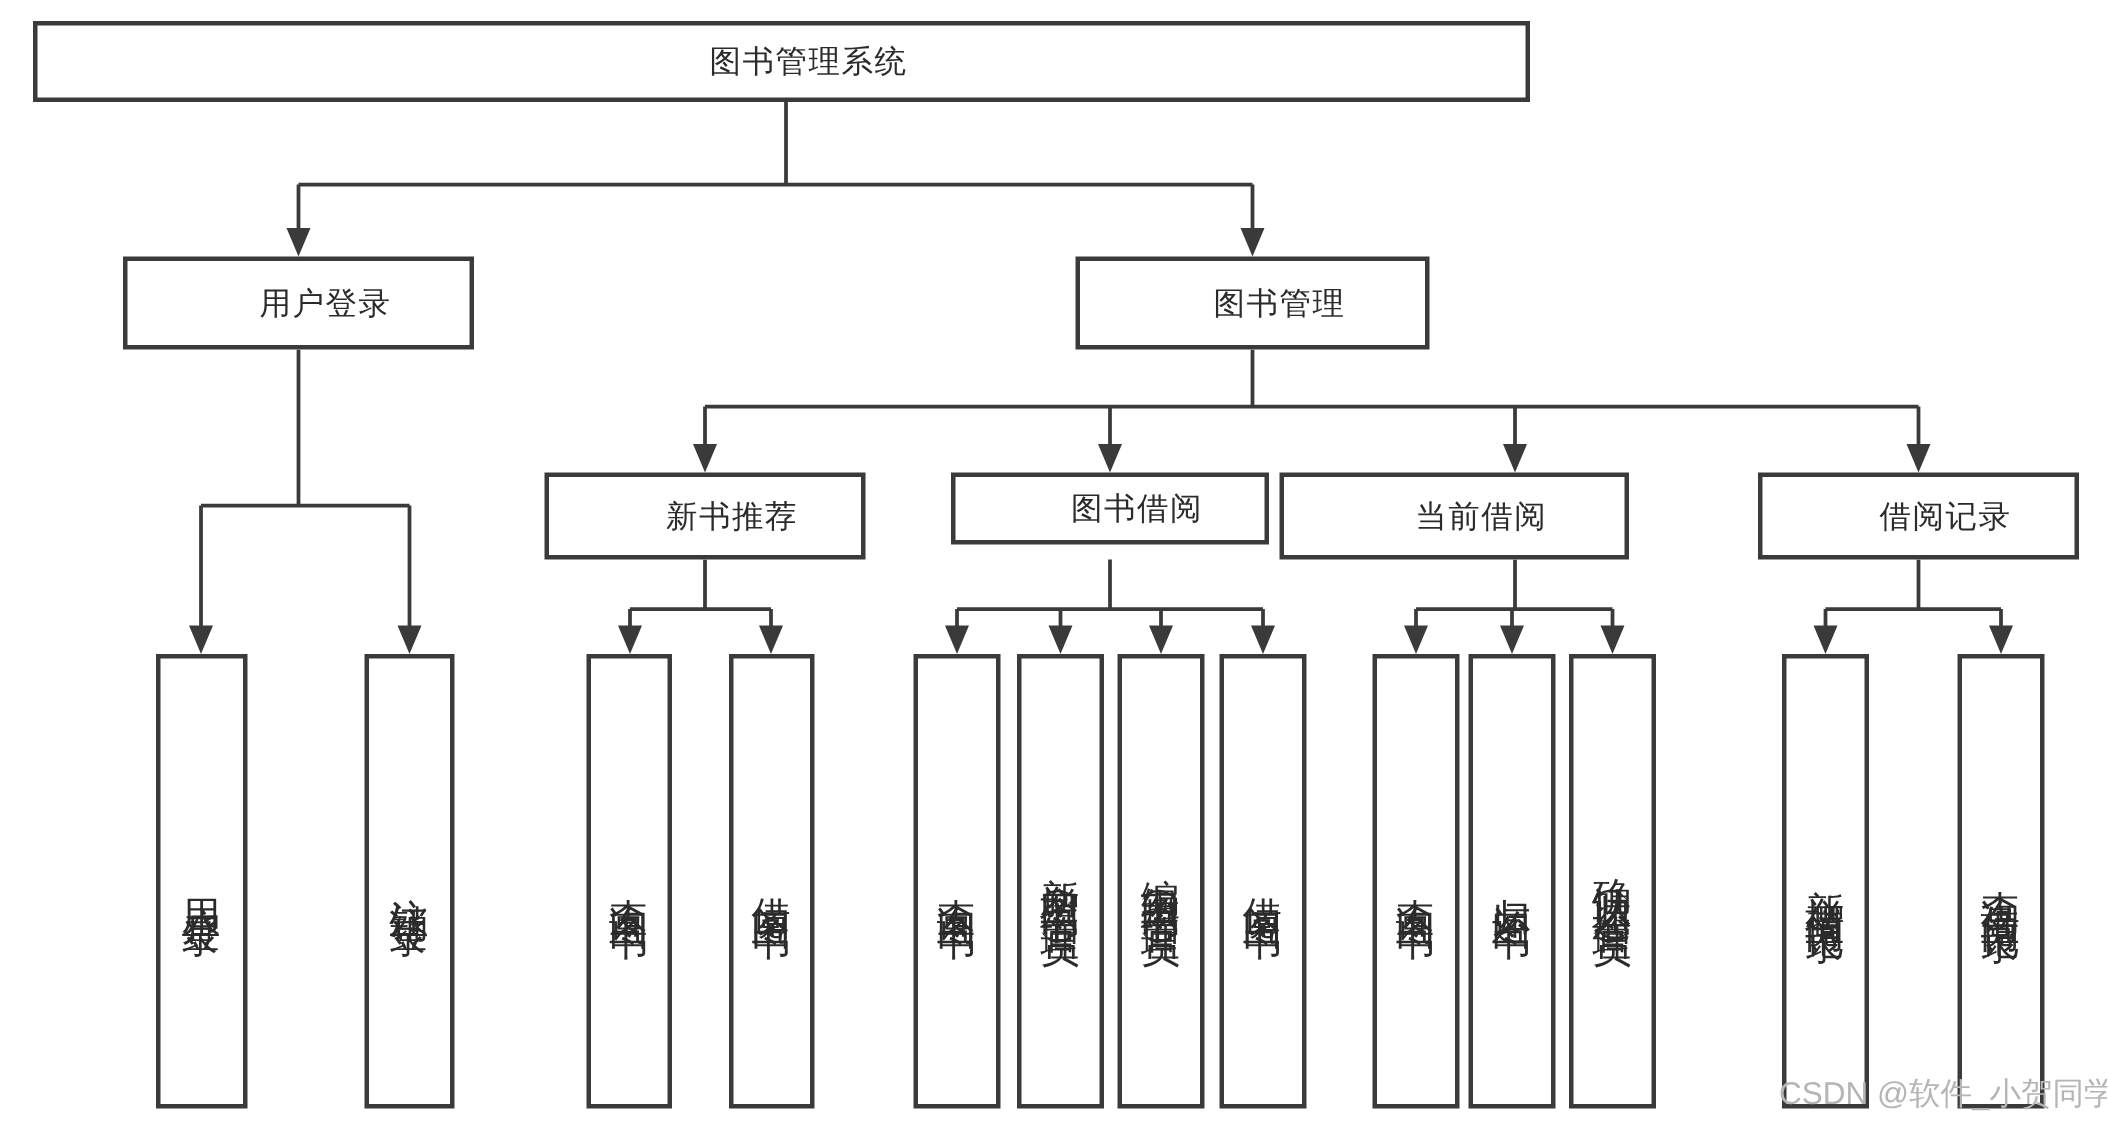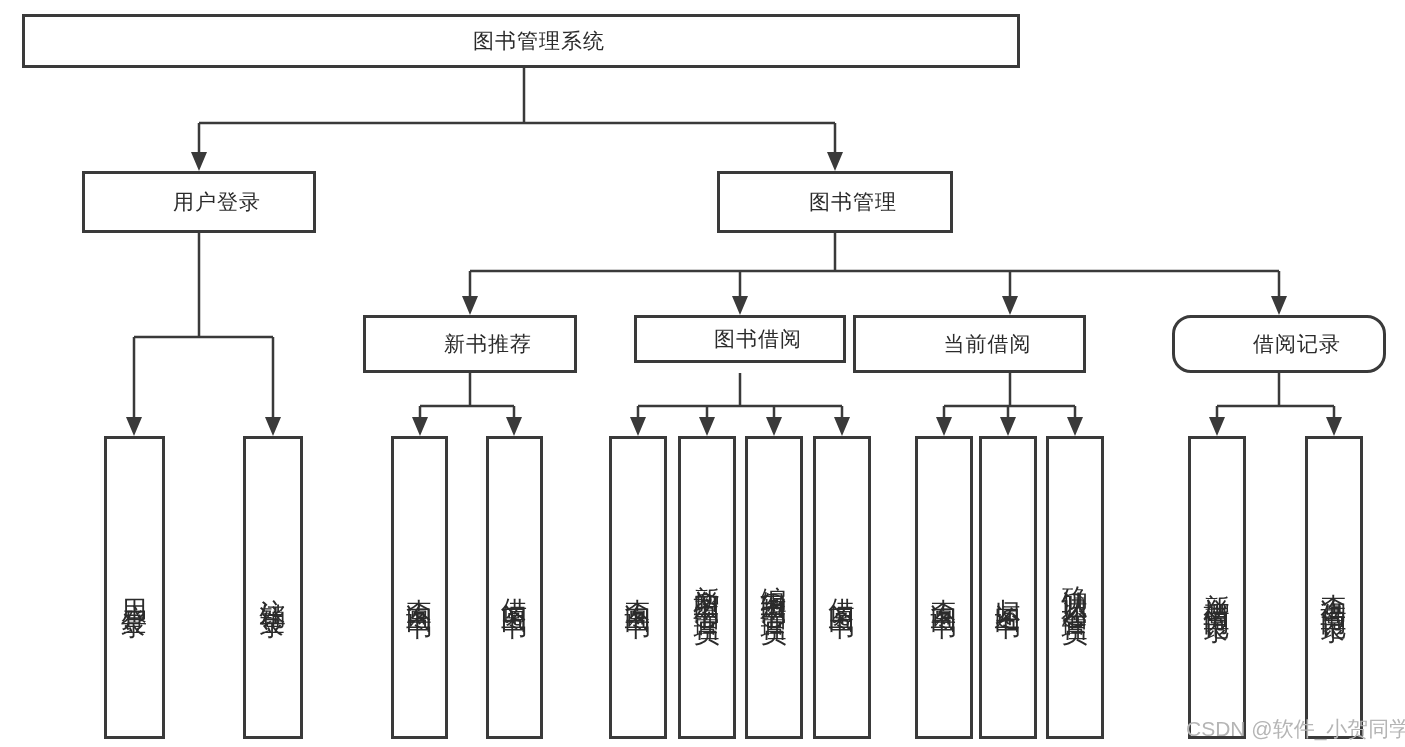--- a/index.html
+++ b/index.html
@@ -123,21 +123,21 @@
 
   <div class="node" style="left:717px; top:171px; width:236px; height:62px;">
     <span class="hlabel">图书管理</span>
   </div>
   <div class="node" style="left:634px; top:315px; width:212px; height:48px;">
     <span class="hlabel">图书借阅</span>
   </div>
   <div class="node" style="left:853px; top:315px; width:233px; height:58px;">
     <span class="hlabel">当前借阅</span>
   </div>
-  <div class="node" style="left:1172px; top:315px; width:214px; height:58px;border-radius:19px;">
+  <div class="node" style="left:1172px; top:315px; width:214px; height:58px;">
     <span class="hlabel">借阅记录</span>
   </div>
 
   <div class="leaf" style="left:104px; width:61px;">
     <span class="vlabel">用户登录</span>
   </div>
   <div class="leaf" style="left:243px; width:60px;">
     <span class="vlabel">注销登录</span>
   </div>
 

